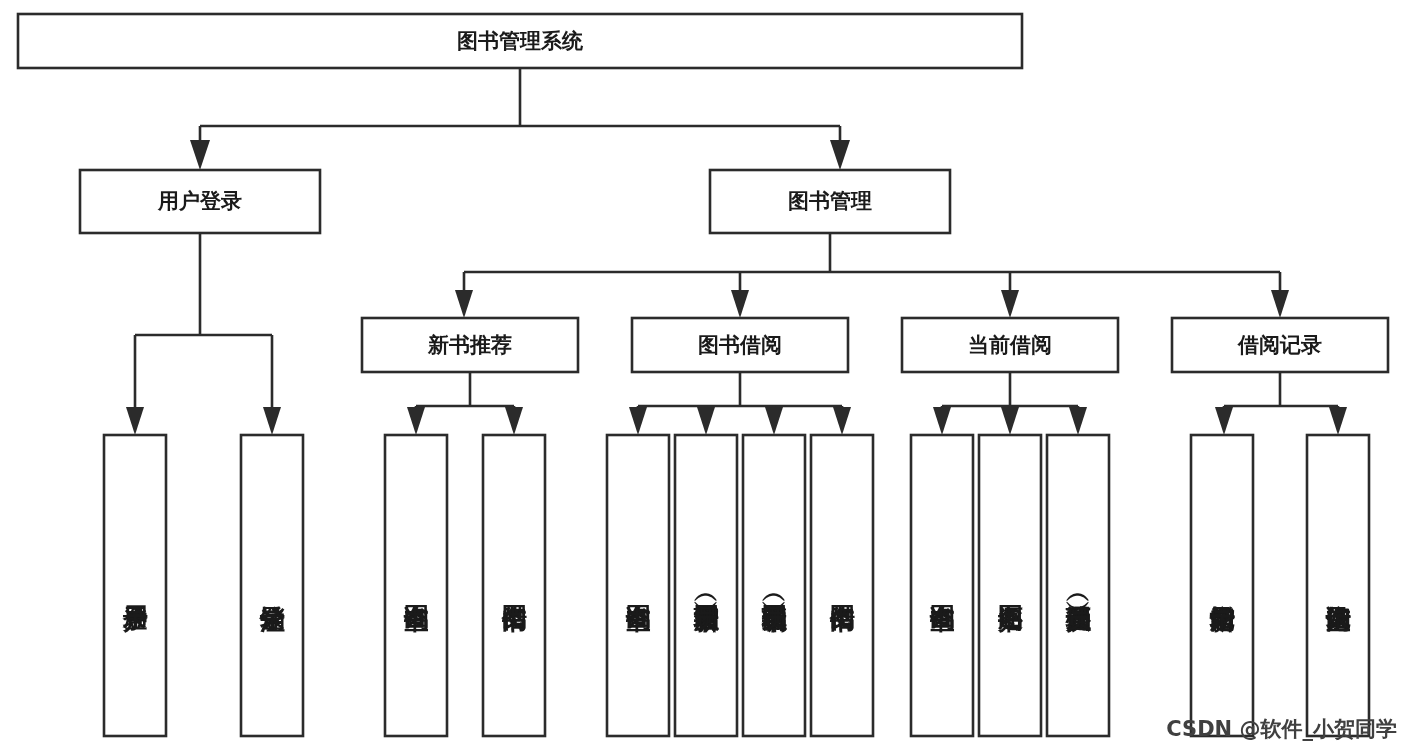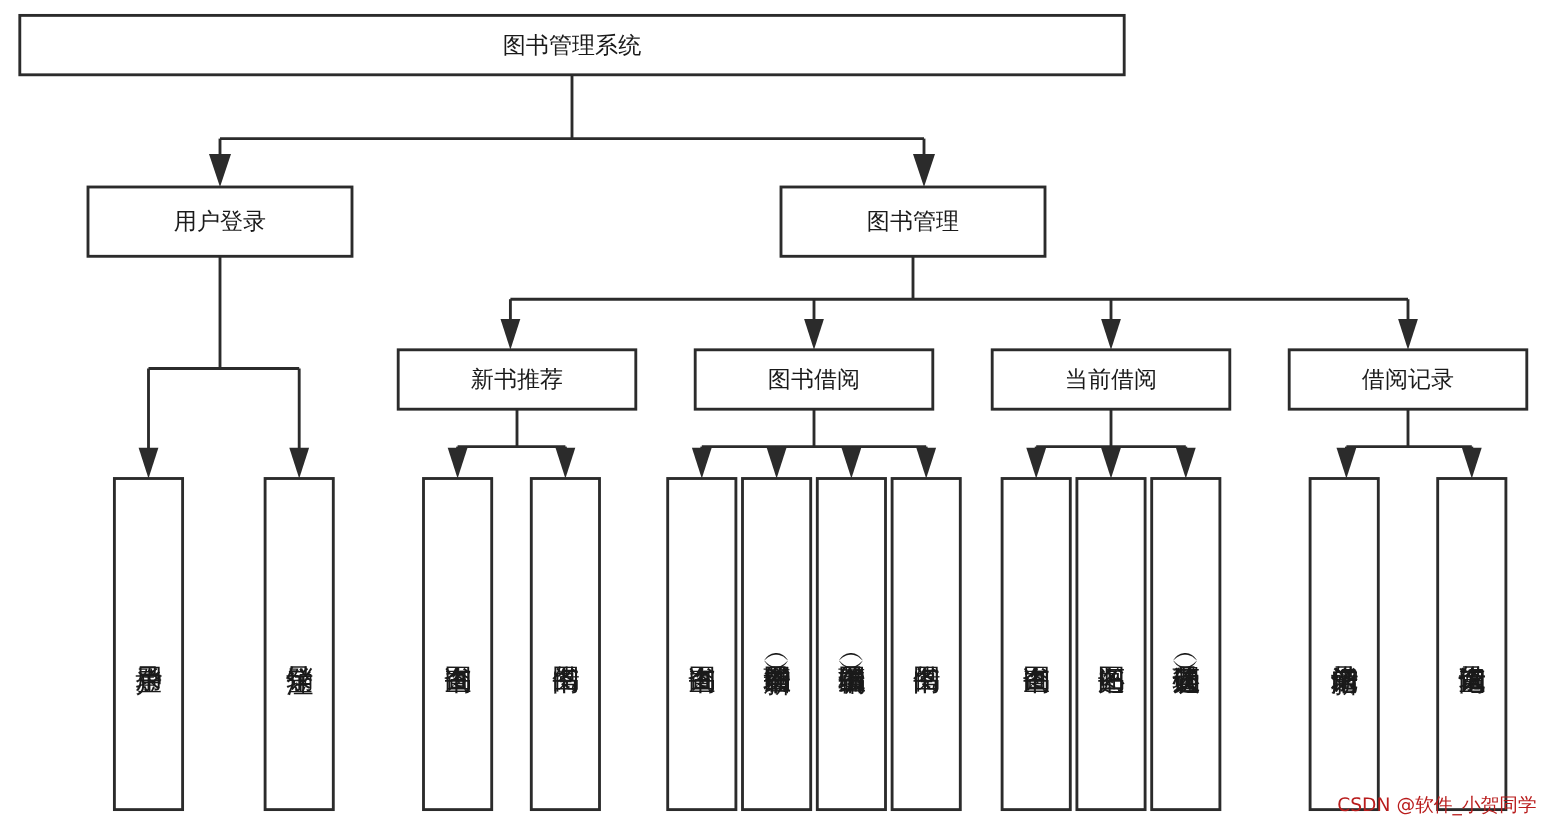--- a/index.html
+++ b/index.html
@@ -12,20 +12,21 @@
     width: 1405px;
     height: 747px;
     font-family: "DejaVu Sans", "Liberation Sans", sans-serif;
     overflow: hidden;
     position: relative;
   }
   #diagram-root {
     position: relative;
     width: 1405px;
     height: 747px;
+    font-weight: bold;
   }
   svg.flow-svg {
     position: absolute;
     top: 0;
     left: 0;
     width: 1405px;
     height: 747px;
     display: block;
   }
   .node-box {
@@ -65,22 +66,22 @@
     align-items: center;
     justify-content: center;
     pointer-events: none;
     letter-spacing: 0px;
   }
   .watermark {
     position: absolute;
     right: 8px;
     bottom: 4px;
     font-family: "DejaVu Sans", "Liberation Sans", sans-serif;
-    font-size: 17px;
-    color: #b91c1c;
+    font-size: 21px;
+    color: #404040;
     white-space: nowrap;
     pointer-events: none;
   }
 </style>
 </head>
 <body>
 
 <div id="diagram-root">
 
   <svg class="flow-svg" viewBox="0 0 1405 747" xmlns="http://www.w3.org/2000/svg">

